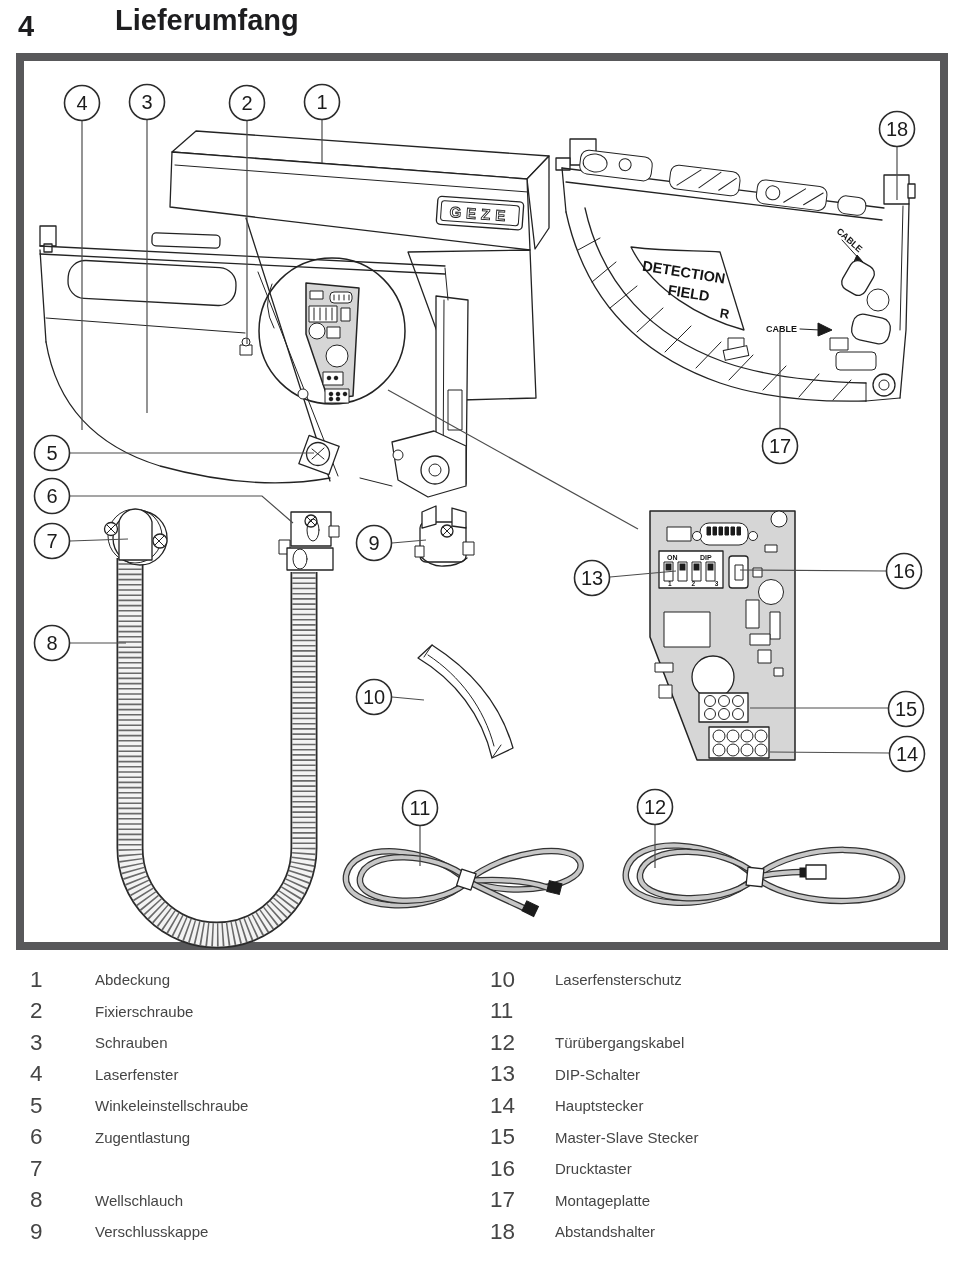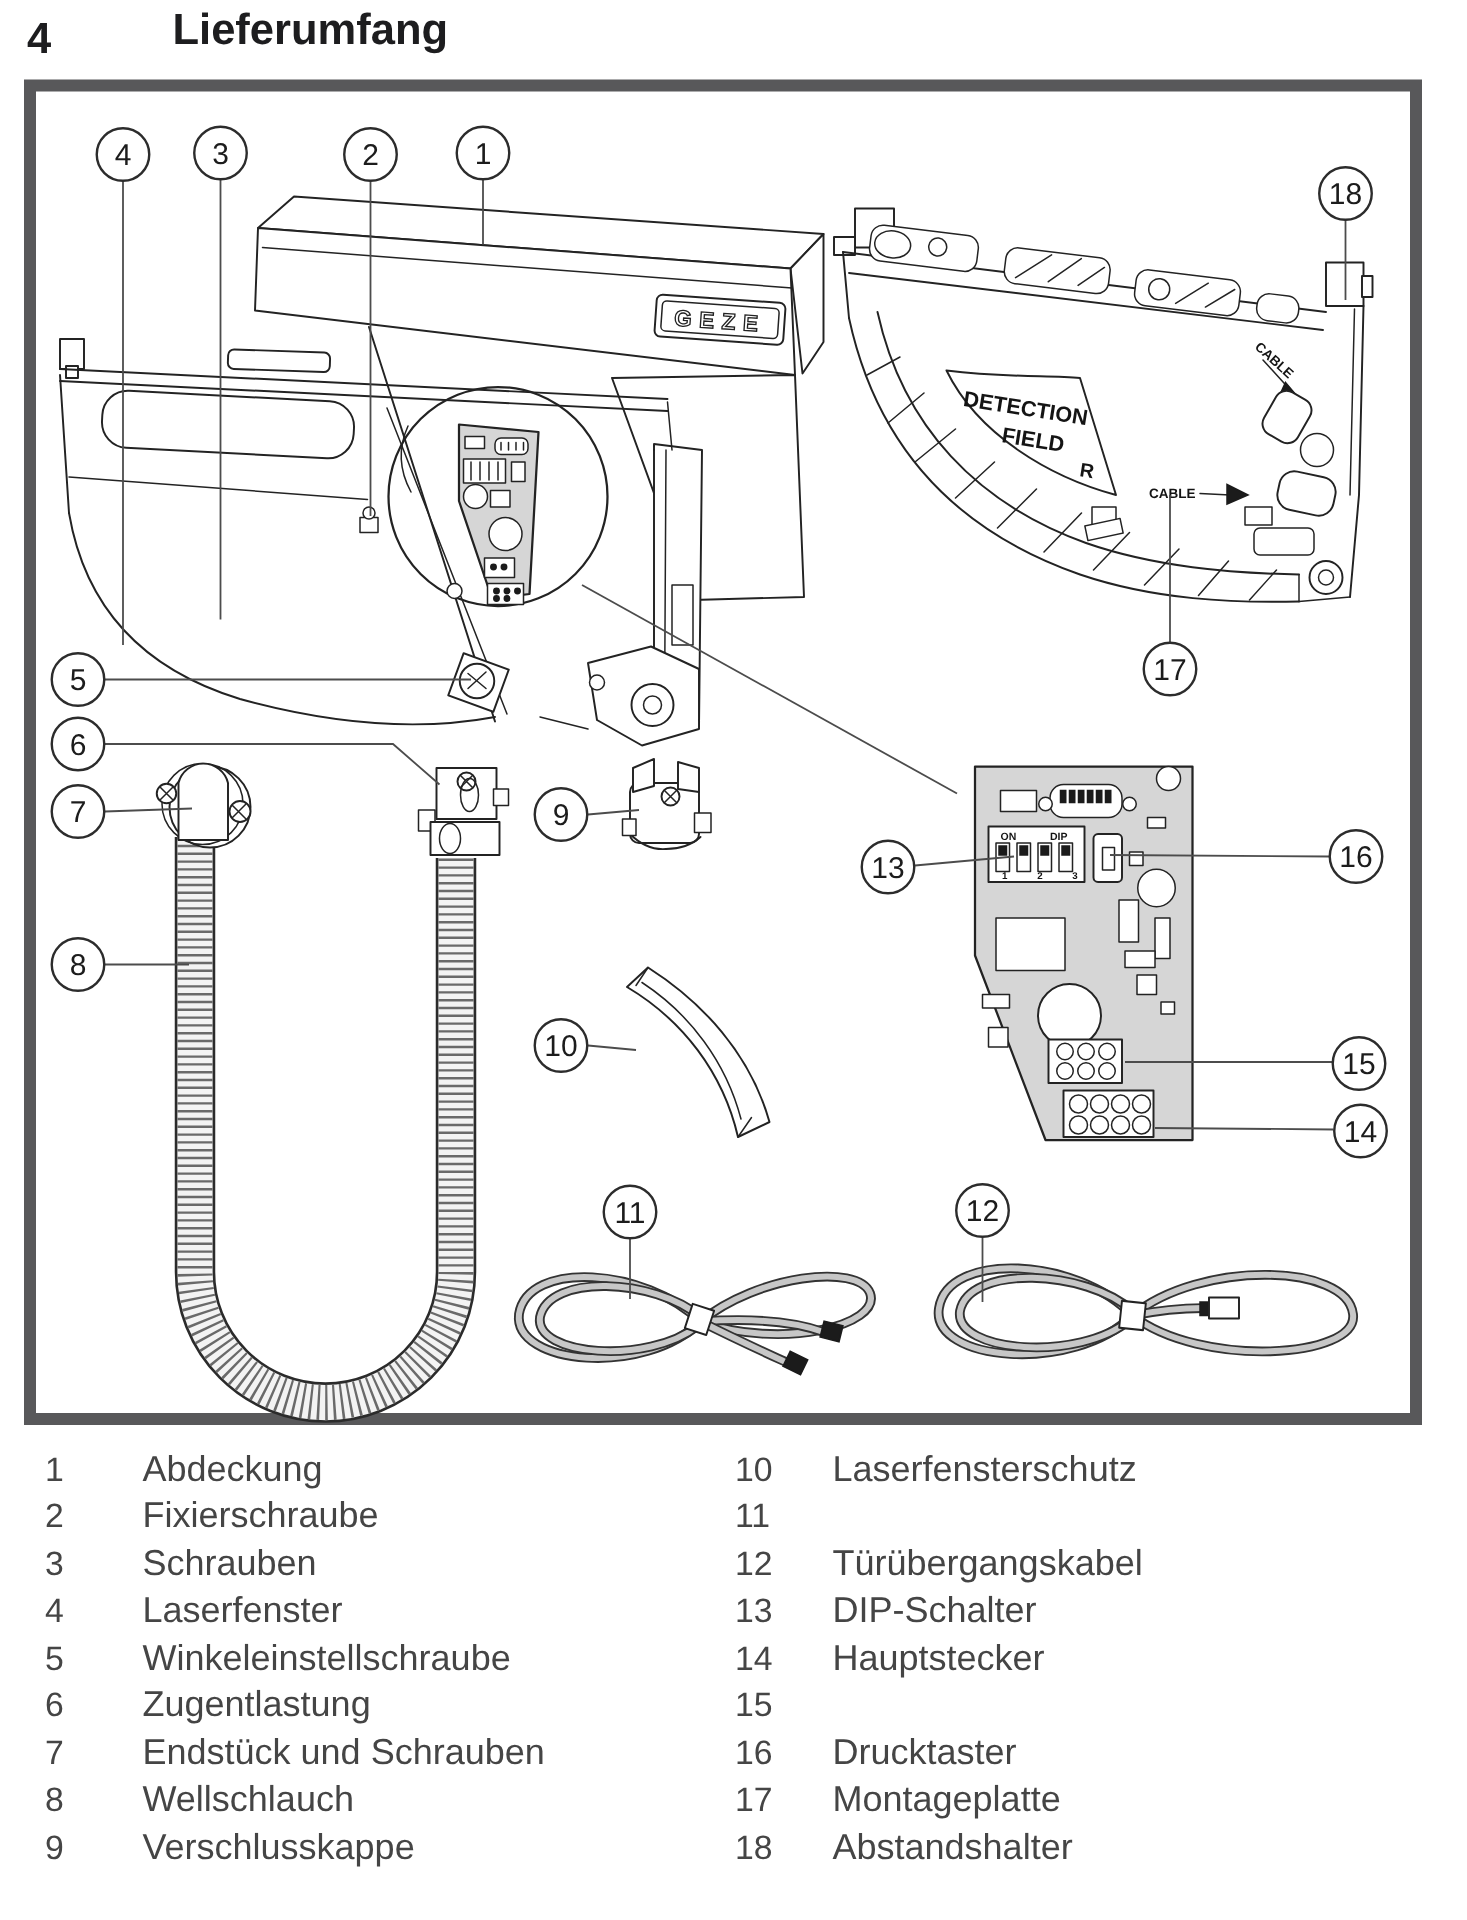--- a/index.html
+++ b/index.html
@@ -28,21 +28,21 @@
   .hoseB{fill:none;stroke:#f3f3f3;stroke-width:23.5;}
   .hoseC{fill:none;stroke:#6a6a6a;stroke-width:23.5;stroke-dasharray:1.6 3.6;}
   .cA{fill:none;stroke:#333;stroke-width:6.5;stroke-linecap:round;}
   .cB{fill:none;stroke:#c7c7c7;stroke-width:4;stroke-linecap:round;}
   
   .legend-col{position:absolute;top:964px;}
   .legend-col.left{left:30px;width:440px;}
   .legend-col.right{left:490px;width:470px;}
   .legend-row{display:flex;height:31.5px;align-items:center;}
   .lnum{width:65px;font-size:22.5px;color:#454545;}
-  .llabel{font-size:24px;color:#454545;white-space:nowrap;}
+  .llabel{font-size:15px;color:#454545;white-space:nowrap;}
 </style>
 </head>
 <body>
 
 <div class="page">
 
   <div class="hdr-num">4</div>
   <div class="hdr-title">Lieferumfang</div>
 
   <div class="figure-box"></div>
@@ -443,21 +443,20 @@
     <div class="legend-row">
         <span class="lnum">5</span>
         <span class="llabel">Winkeleinstellschraube</span>
       </div>
     <div class="legend-row">
         <span class="lnum">6</span>
         <span class="llabel">Zugentlastung</span>
       </div>
     <div class="legend-row">
         <span class="lnum">7</span>
-        <span class="llabel">Endstück und Schrauben</span>
       </div>
     <div class="legend-row">
         <span class="lnum">8</span>
         <span class="llabel">Wellschlauch</span>
       </div>
     <div class="legend-row">
         <span class="lnum">9</span>
         <span class="llabel">Verschlusskappe</span>
       </div>
   </div>
@@ -476,20 +475,21 @@
     <div class="legend-row">
         <span class="lnum">13</span>
         <span class="llabel">DIP-Schalter</span>
       </div>
     <div class="legend-row">
         <span class="lnum">14</span>
         <span class="llabel">Hauptstecker</span>
       </div>
     <div class="legend-row">
         <span class="lnum">15</span>
+        <span class="llabel">Master-Slave Stecker</span>
       </div>
     <div class="legend-row">
         <span class="lnum">16</span>
         <span class="llabel">Drucktaster</span>
       </div>
     <div class="legend-row">
         <span class="lnum">17</span>
         <span class="llabel">Montageplatte</span>
       </div>
     <div class="legend-row">

